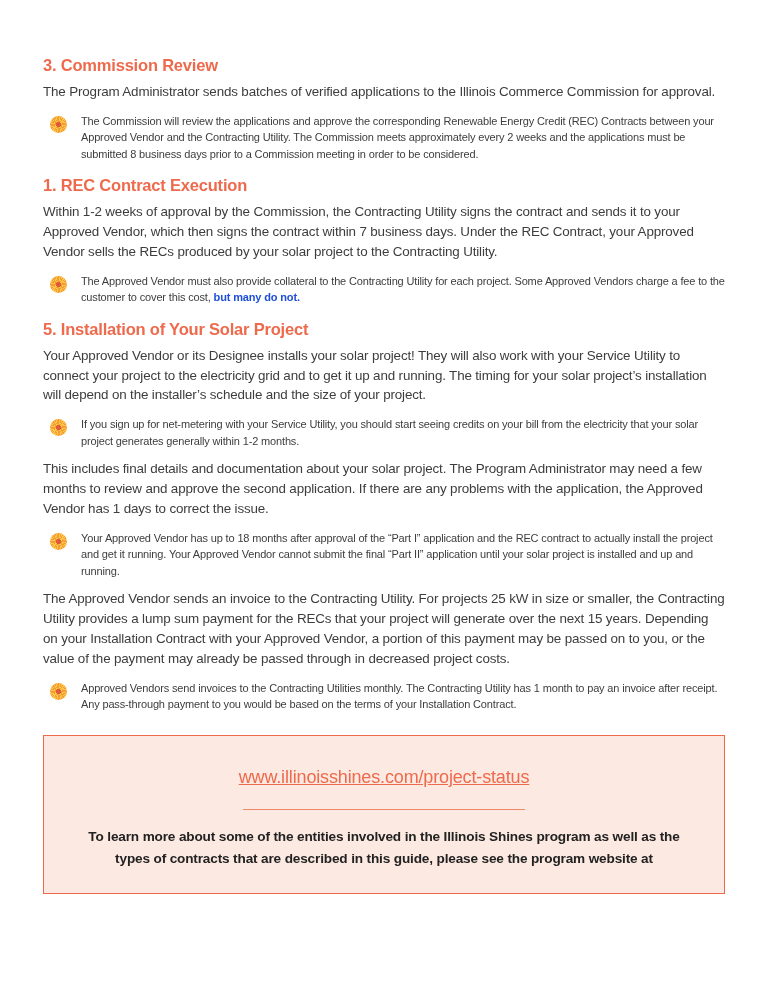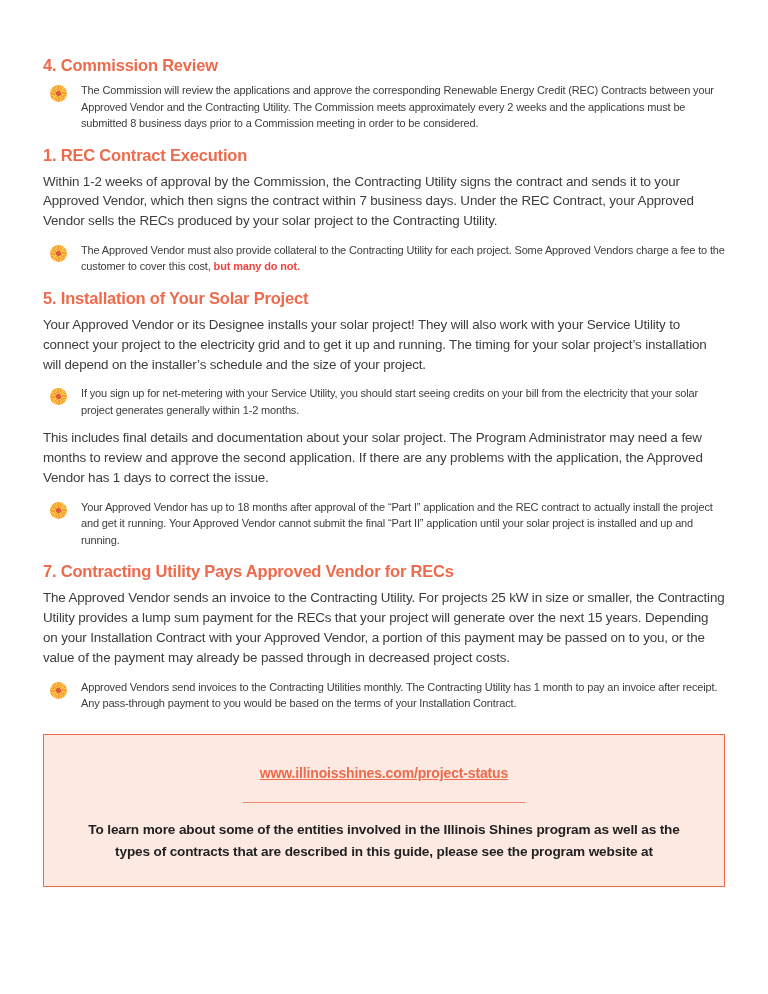--- a/index.html
+++ b/index.html
@@ -57,57 +57,58 @@
     margin-right:14px;
     background:
       radial-gradient(circle,var(--sun-center) 0 19%,rgba(0,0,0,0) 20%),
       repeating-conic-gradient(var(--sun-ray) 0deg 7.5deg,var(--sun-yellow) 7.5deg 15deg);
     background-color:var(--sun-yellow);
   }
   .bullet-text{
     font-size:11px;
     line-height:1.5;
   }
-  .bullet-text strong{font-weight:bold;color:#ef4444;}
+  .bullet-text strong{font-weight:bold;color:#1d4ed8;}
   
   .callout{
     margin:22px 0 26px 0;
     border:1.5px solid var(--accent);
     background:var(--callout-bg);
     padding:26px 40px 24px 40px;
     text-align:center;
   }
   .co-line{
     font-size:13.6px;
     font-weight:bold;
     color:#222;
     line-height:1.55;
   }
   .co-link-line{margin-top:2px;}
   .callout a{
     color:var(--accent);
-    font-weight:bold;
-    font-size:14px;
+    font-weight:normal;
+    font-size:18px;
     text-decoration:underline;
     cursor:pointer;
   }
   .co-divider{
     width:282px;
     height:0;
     border-top:1px solid #f0876a;
     margin:18px auto 16px auto;
   }
 </style>
 </head>
 <body>
 
 <div class="page">
 
   <section class="step">
-    <h2 class="step-title">4. Commission Review</h2>
+    <h2 class="step-title">3. Commission Review</h2>
+    <p class="step-body">The Program Administrator sends batches of verified applications to the Illinois Commerce Commission for approval.</p>
     <div class="bullet">
       <span class="sun"></span>
       <p class="bullet-text"><span>The Commission will review the applications and approve the corresponding Renewable Energy Credit (REC) Contracts between your Approved Vendor and the Contracting Utility. The Commission meets approximately every 2 weeks and the applications must be submitted 8 business days prior to a Commission meeting in order to be considered.</span><strong></strong></p>
     </div>
   </section>
 
   <section class="step">
     <h2 class="step-title">1. REC Contract Execution</h2>
     <p class="step-body">Within 1-2 weeks of approval by the Commission, the Contracting Utility signs the contract and sends it to your Approved Vendor, which then signs the contract within 7 business days. Under the REC Contract, your Approved Vendor sells the RECs produced by your solar project to the Contracting Utility.</p>
     <div class="bullet">
@@ -127,21 +128,20 @@
 
   <section class="step">
     <p class="step-body">This includes final details and documentation about your solar project. The Program Administrator may need a few months to review and approve the second application. If there are any problems with the application, the Approved Vendor has 1 days to correct the issue.</p>
     <div class="bullet">
       <span class="sun"></span>
       <p class="bullet-text"><span>Your Approved Vendor has up to 18 months after approval of the “Part I” application and the REC contract to actually install the project and get it running. Your Approved Vendor cannot submit the final “Part II” application until your solar project is installed and up and running.</span><strong></strong></p>
     </div>
   </section>
 
   <section class="step">
-    <h2 class="step-title">7. Contracting Utility Pays Approved Vendor for RECs</h2>
     <p class="step-body">The Approved Vendor sends an invoice to the Contracting Utility. For projects 25 kW in size or smaller, the Contracting Utility provides a lump sum payment for the RECs that your project will generate over the next 15 years. Depending on your Installation Contract with your Approved Vendor, a portion of this payment may be passed on to you, or the value of the payment may already be passed through in decreased project costs.</p>
     <div class="bullet">
       <span class="sun"></span>
       <p class="bullet-text"><span>Approved Vendors send invoices to the Contracting Utilities monthly. The Contracting Utility has 1 month to pay an invoice after receipt. Any pass-through payment to you would be based on the terms of your Installation Contract.</span><strong></strong></p>
     </div>
   </section>
 
   <div class="callout">
     <p class="co-line co-link-line"><a href="#">www.illinoisshines.com/project-status</a></p>
     <div class="co-divider"></div>

